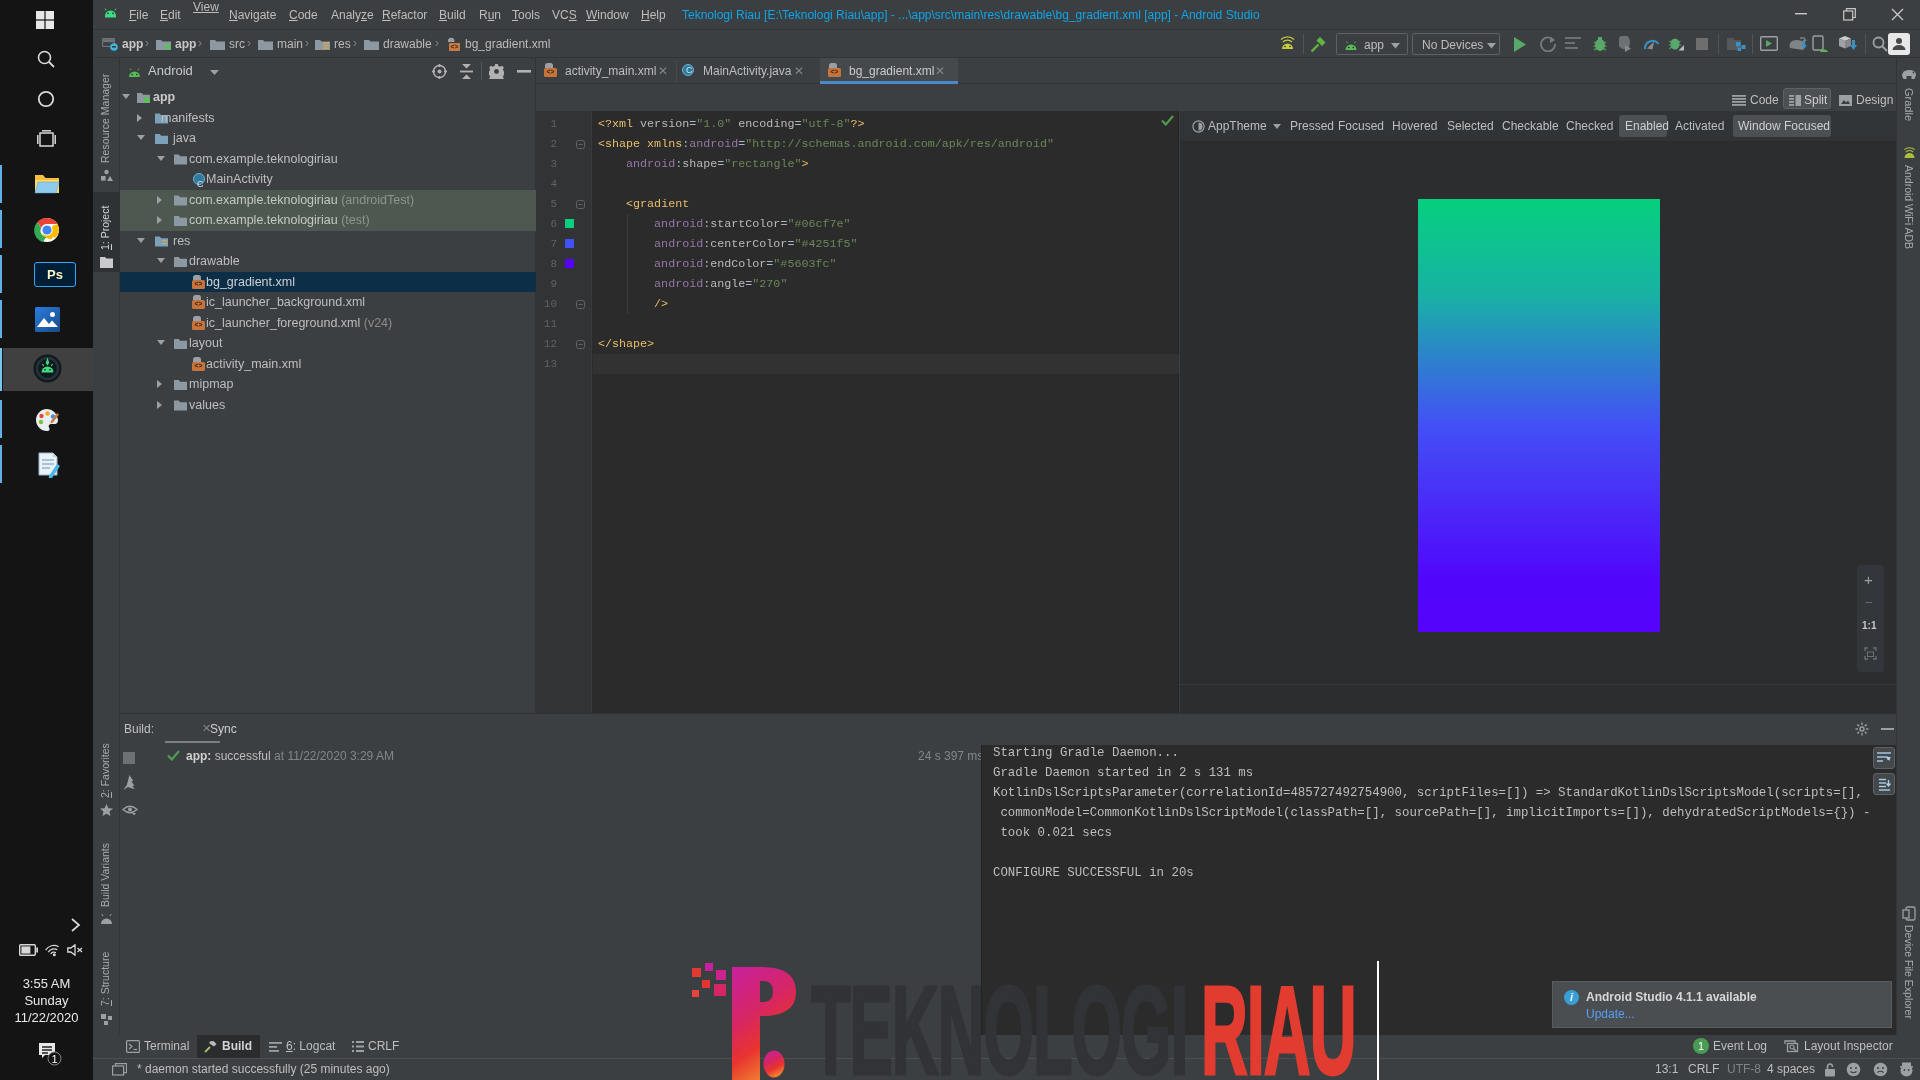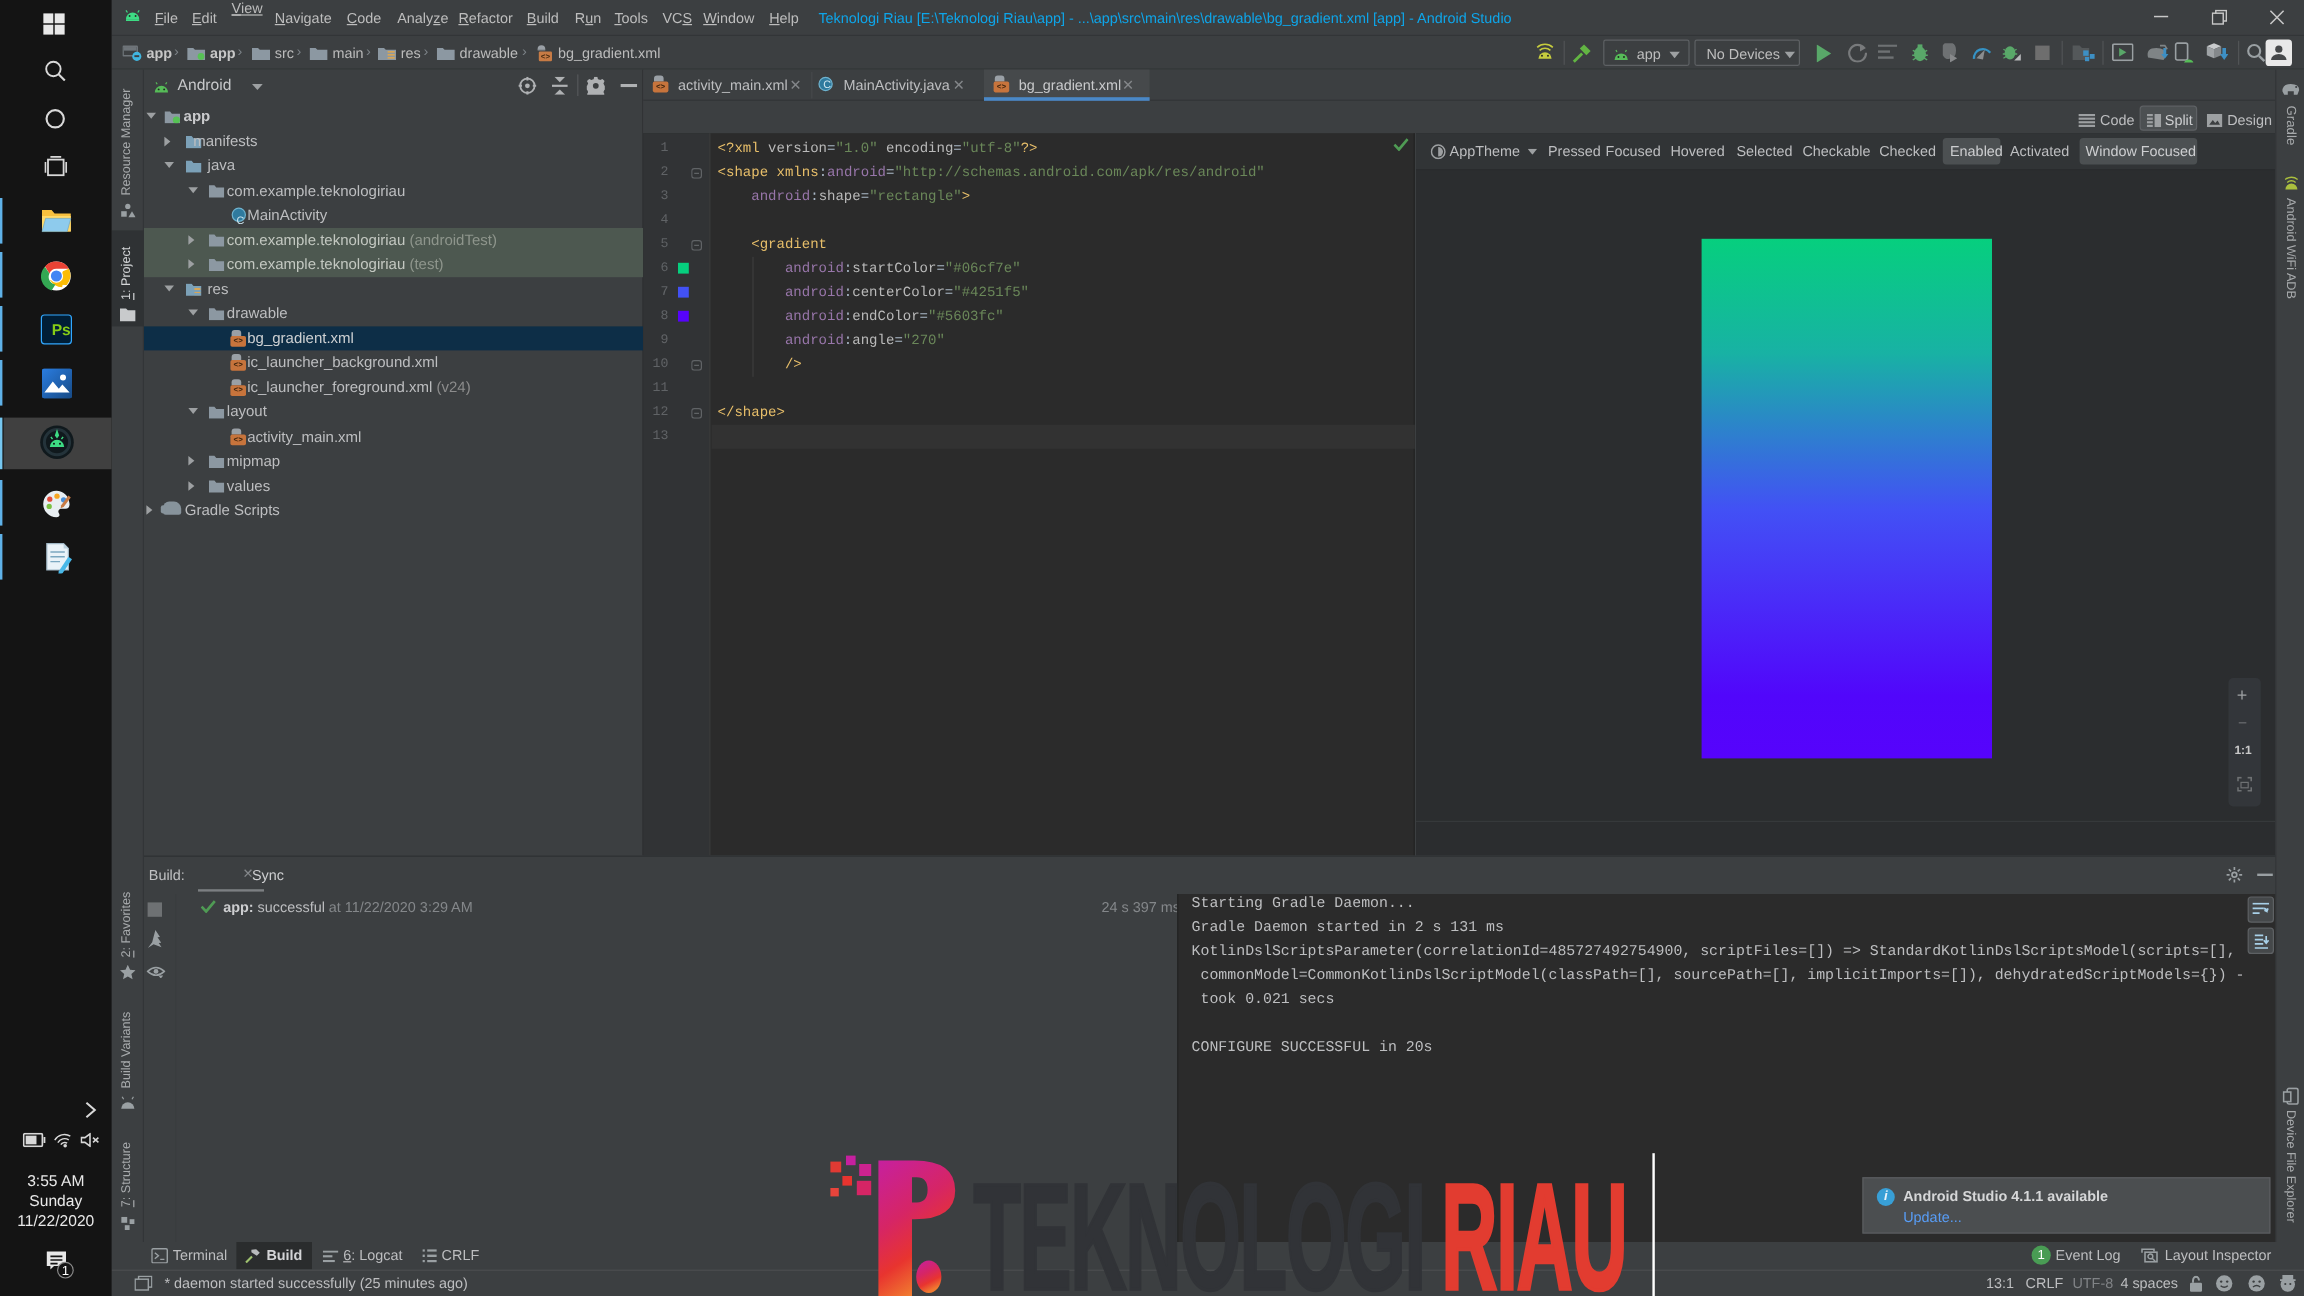--- a/index.html
+++ b/index.html
@@ -112,21 +112,21 @@
     <path d="M13 1 a12 12 0 0 1 10.4 6 H13 a6.2 6.2 0 0 0 -5.8 4 L3.5 5 A12 12 0 0 1 13 1" fill="#ea4335"></path>
     <path d="M23.4 7 a12 12 0 0 1 -0.6 11.8 L17.5 9 z" fill="#fbbc05" transform="rotate(118 16 13)"></path>
     <path d="M3.4 5.2 L7.2 11 a6.2 6.2 0 0 0 5 9 L9 25 A12 12 0 0 1 3.4 5.2" fill="#34a853"></path>
     <path d="M13 7 h10.4 a12 12 0 0 1 -1.2 12 l-10 .8" fill="#fbbc05" opacity="0"></path>
     <path d="M23.4 7 a12 12 0 0 1 -1.8 13.6 l-8.2 -0.4 5 -11.2 z" fill="#fbbc05"></path>
     <circle cx="13" cy="13" r="5.6" fill="#fff"></circle>
     <circle cx="13" cy="13" r="4.6" fill="#4285f4"></circle>
   </svg>
 
   <div class="abs" style="left:0;top:255px;width:2px;height:38px;background:#5fb2e8;"></div>
-  <div class="abs" style="left:34px;top:262px;width:26px;height:25px;background:#001e36;border:1.5px solid #31a8ff;border-radius:3px;color:#84cc16;font-size:13px;font-weight:bold;text-align:right;line-height:23px;">Ps</div>
+  <div class="abs" style="left:34px;top:262px;width:42px;height:25px;background:#001e36;border:1.5px solid #31a8ff;border-radius:3px;color:#fef9c3;font-size:13px;font-weight:bold;text-align:center;line-height:23px;">Ps</div>
 
   <div class="abs" style="left:0;top:300px;width:2px;height:38px;background:#5fb2e8;"></div>
   <svg class="abs" style="left:35px;top:307px;" width="25" height="25" viewBox="0 0 25 25">
     <rect width="25" height="25" rx="2" fill="#1f63b0"></rect>
     <rect width="25" height="25" rx="2" fill="url(#phg)"></rect>
     <defs>
           <linearGradient id="phg" x1="0" y1="0" x2="1" y2="1">
             <stop offset="0" stop-color="#2a7de1"></stop>
             <stop offset="1" stop-color="#174a85"></stop>
           </linearGradient>
@@ -522,25 +522,20 @@
         </div>
     <div class="abs trow" style="top:287px;">
           <s-a style="left:37px;" class="rt"></s-a>
           <i-f style="left:54px;" class="ic-fp"></i-f>
           <span style="position:absolute;left:69px;">mipmap</span>
         </div>
     <div class="abs trow" style="top:307.5px;">
           <s-a style="left:37px;" class="rt"></s-a>
           <i-f style="left:54px;" class="ic-fp"></i-f>
           <span style="position:absolute;left:69px;">values</span>
-        </div>
-    <div class="abs trow" style="top:328px;">
-          <s-a style="left:2px;" class="rt"></s-a>
-          <i-f style="left:16px;" class="ic-el"></i-f>
-          <span style="position:absolute;left:34px;">Gradle Scripts</span>
         </div>
   </div>
 </div>
 
 <div id="tabbar" class="abs" style="left:536px;top:58px;width:1360px;height:53px;background:#3c3f41;font-size:12px;color:#bdbec0;">
   <div class="abs" style="left:0;top:25px;width:1360px;height:1px;background:#323537;"></div>
 
   <i-f class="ic-xml" style="left:8px;top:5px;"></i-f>
   <span class="abs" style="left:29px;top:6px;">activity_main.xml</span>
   <span class="abs" style="left:122px;top:6px;color:#84878a;">✕</span>

